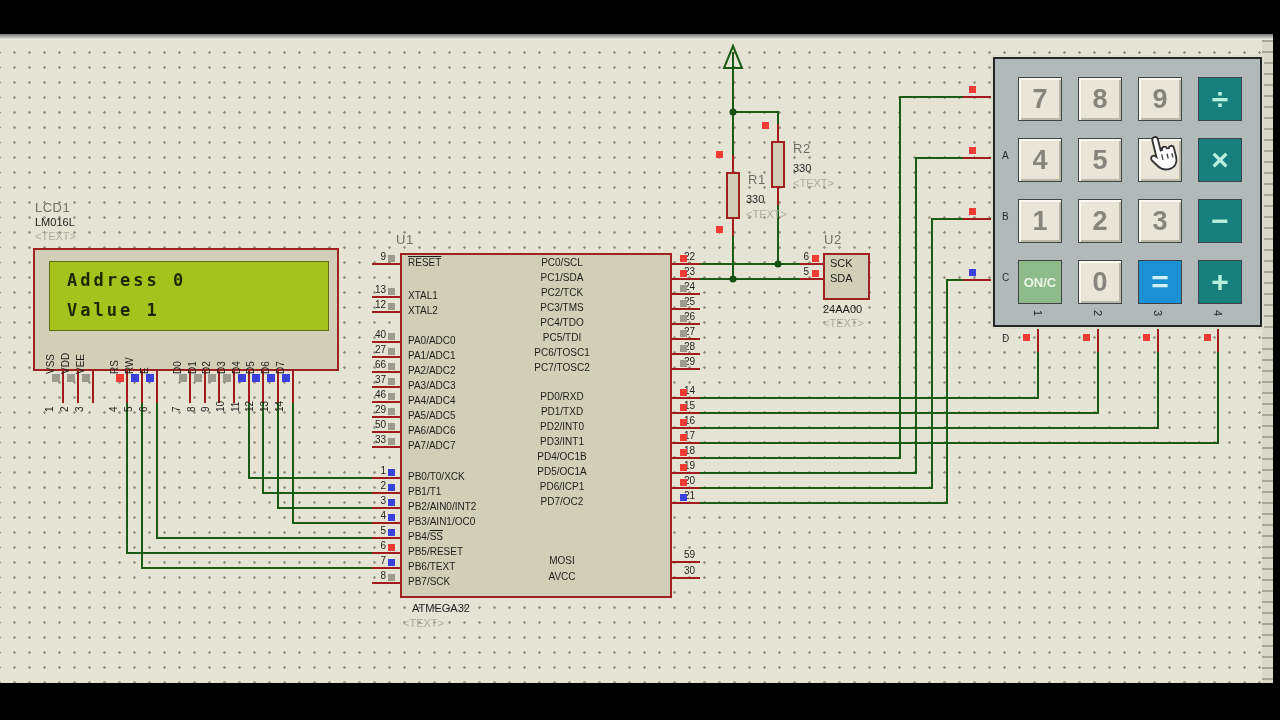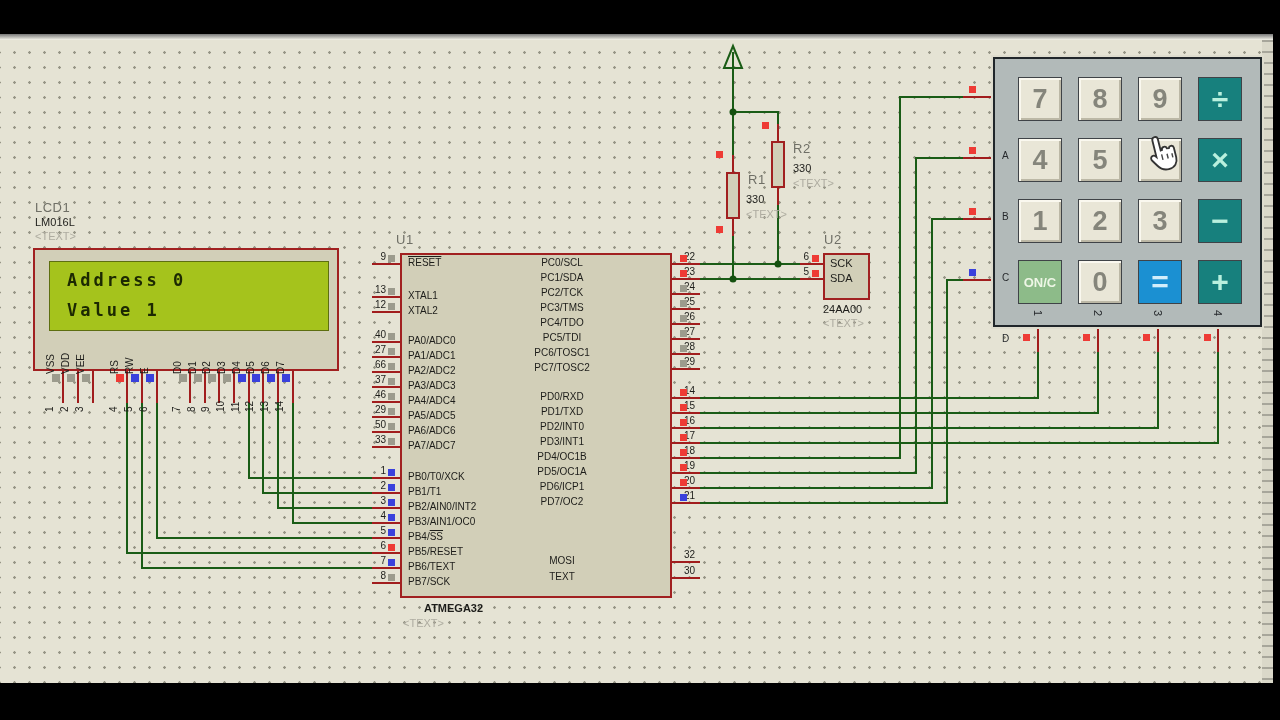--- a/index.html
+++ b/index.html
@@ -229,21 +229,21 @@
   </div>
 <div class="lcd-pin" style="left: 293px;">
     <span class="stub"></span>
     <span class="sq" data-c="blue"></span>
     <span class="pname">D7</span>
     <span class="pnum">14</span>
   </div>
 
 <div class="abs ref" style="left:396px;top:232px;">U1</div>
 <div class="abs body-box" style="left:400px;top:253px;width:272px;height:345px;"></div>
-<div class="abs val" style="left:424px;top:602px;font-weight:bold;">ATMEGA32</div>
+<div class="abs val" style="left:412px;top:602px;">ATMEGA32</div>
 <div class="abs ph" style="left:403px;top:617px;">&lt;TEXT&gt;</div>
 <div class="pin-row u1-left" style="top: 264px;">
     <span class="stub"></span>
     <span class="pnum">9</span>
     <span class="sq" data-c="gray"></span>
     <span class="plabel"><span></span><span class="ov">RESET</span></span>
   </div>
 <div class="pin-row u1-left" style="top: 297px;">
     <span class="stub"></span>
     <span class="pnum">13</span>
@@ -443,29 +443,29 @@
     <span class="plabel">PD6/ICP1</span>
   </div>
 <div class="pin-row u1-right" style="top: 503px;">
     <span class="stub"></span>
     <span class="pnum">21</span>
     <span class="sq" data-c="blue"></span>
     <span class="plabel">PD7/OC2</span>
   </div>
 <div class="pin-row u1-right" style="top: 562px;">
     <span class="stub"></span>
-    <span class="pnum">32</span>
+    <span class="pnum">59</span>
 
     <span class="plabel">MOSI</span>
   </div>
 <div class="pin-row u1-right" style="top: 578px;">
     <span class="stub"></span>
     <span class="pnum">30</span>
 
-    <span class="plabel">TEXT</span>
+    <span class="plabel">AVCC</span>
   </div>
 
 <div class="abs ref" style="left:824px;top:232px;">U2</div>
 <div class="abs body-box" style="left:823px;top:253px;width:47px;height:47px;"></div>
 <div class="abs val" style="left:823px;top:303px;">24AA00</div>
 <div class="abs ph" style="left:823px;top:317px;">&lt;TEXT&gt;</div>
 <div class="pin-row u2-pin" style="top: 264px;">
     <span class="stub"></span>
     <span class="pnum">6</span>
     <span class="sq" data-c="red"></span>

